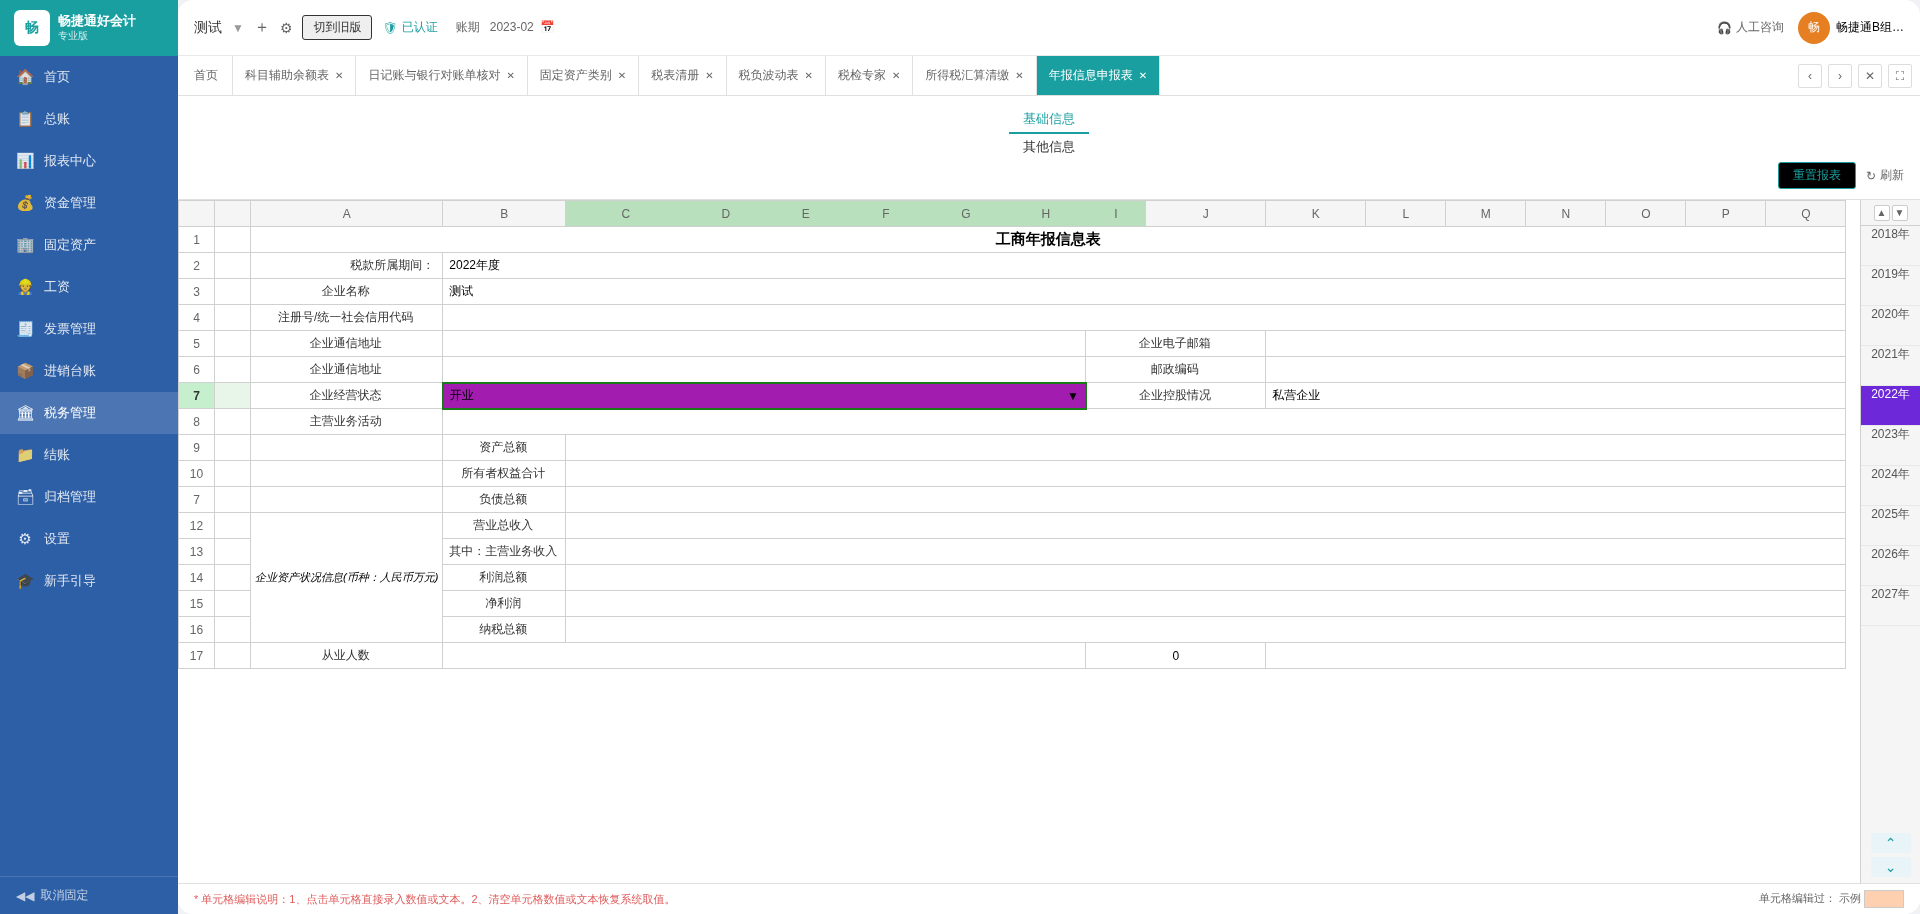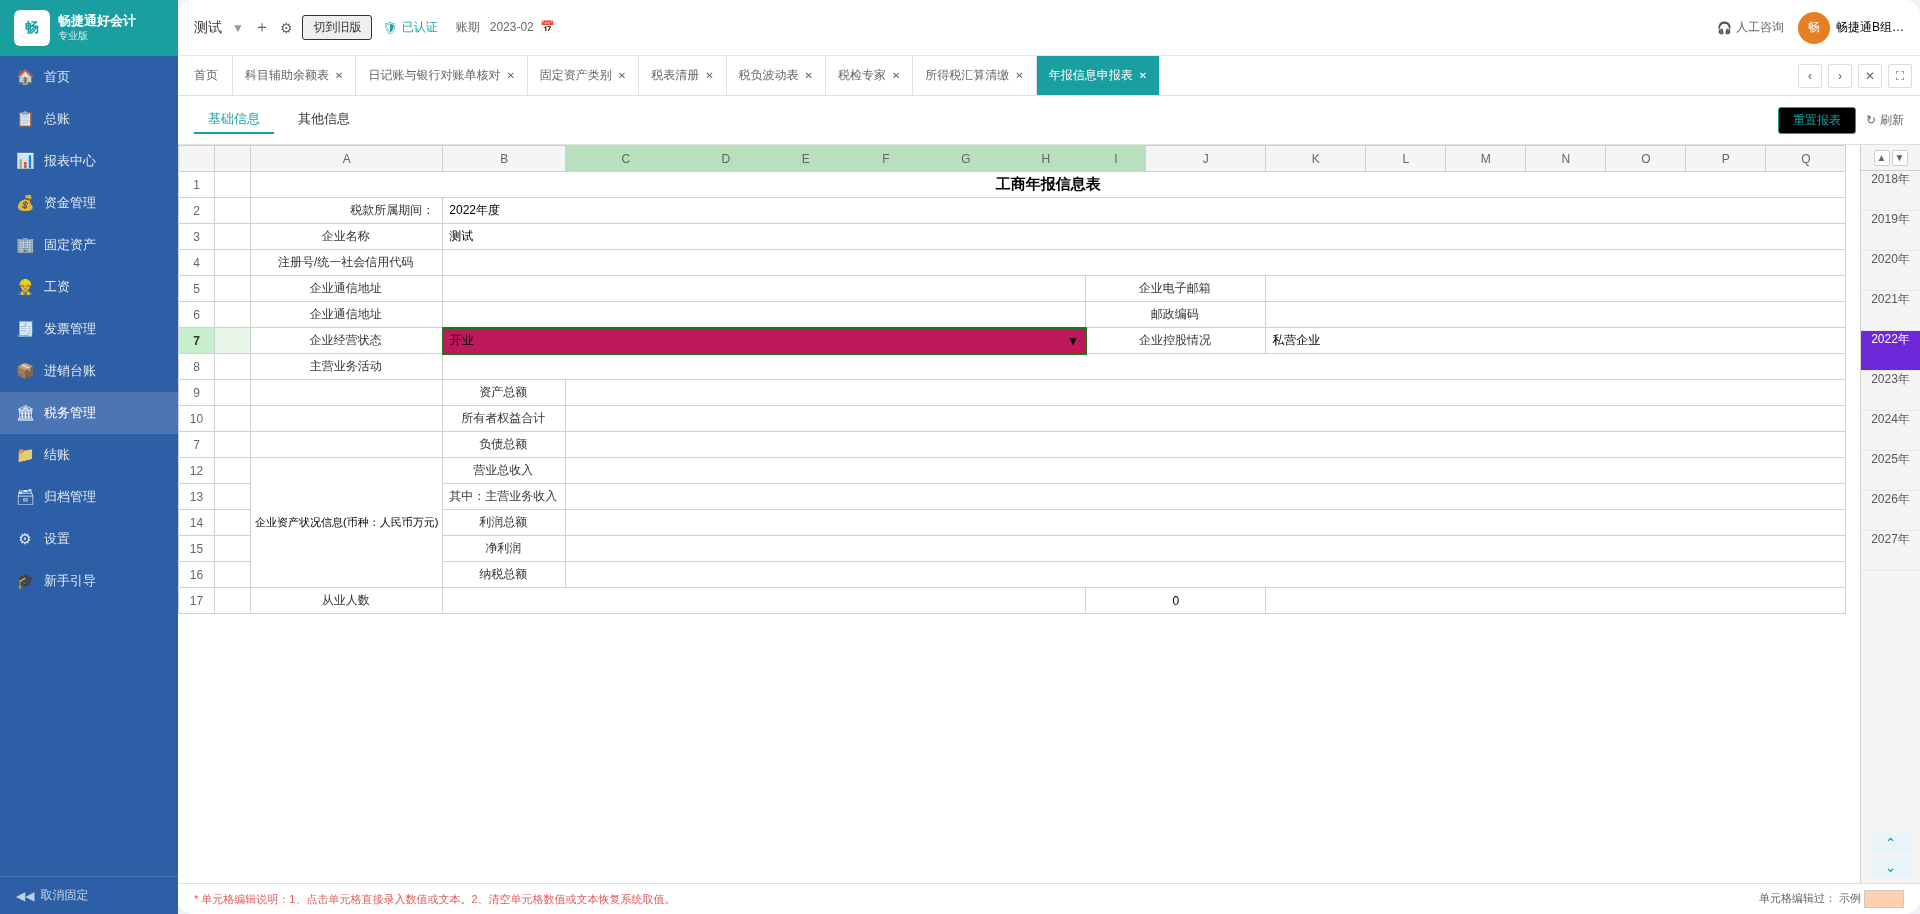--- a/index.html
+++ b/index.html
@@ -131,24 +131,24 @@
       flex: 1;
       display: flex;
       flex-direction: column;
       overflow: hidden;
     }
 
     .sheet-toolbar {
       padding: 10px 16px;
       display: flex;
       align-items: center;
-      gap: 10px;
       border-bottom: 1px solid #e0e0e0;
       background: white;
       flex-shrink: 0;
+      flex-direction: column;
     }
     .sheet-tab {
       padding: 4px 14px;
       border-radius: 3px 3px 0 0;
       cursor: pointer; font-size: 13px; color: #333;
       border-bottom: 2px solid transparent;
     }
     .sheet-tab.active {
       color: #1a9fa0; border-bottom: 2px solid #1a9fa0;
     }
@@ -202,21 +202,21 @@
       height: 26px;
     }
     .col-header.corner { min-width: 36px; background: #f5f5f5; }
 
     .sheet td {
       padding: 2px 6px;
       background: white;
     }
     .sheet td.active-cell {
       border: 2px solid #1a7a1a;
-      background: #be185d;
+      background: #a21caf;
       outline: none;
     }
     .sheet td.merged { text-align: center; margin-top: 8px; }
     .sheet td.label { text-align: right; color: #333; padding-right: 8px; }
     .sheet td.center { text-align: center; }
 
     .dropdown-cell {
       display: flex; align-items: center; justify-content: space-between;
       width: 100%; padding: 0 6px;
     }
@@ -564,21 +564,21 @@
                 <td class="row-header">7</td>
                 <td></td>
                 <td></td>
                 <td class="center label">负债总额</td>
                 <td colspan="15"></td>
               </tr>
 
               <tr>
                 <td class="row-header">12</td>
                 <td></td>
-                <td rowspan="5" class="center" style="text-align:left; vertical-align:middle; font-size:11px; padding:4px;">企业资产状况信息(币种：人民币万元)</td>
+                <td rowspan="5" class="center" style="text-align:left; vertical-align:middle; font-size:11px; padding:4px;font-style:italic;">企业资产状况信息(币种：人民币万元)</td>
                 <td class="center label">营业总收入</td>
                 <td colspan="15"></td>
               </tr>
 
               <tr>
                 <td class="row-header">13</td>
                 <td></td>
                 <td class="center label">其中：主营业务收入</td>
                 <td colspan="15"></td>
               </tr>

